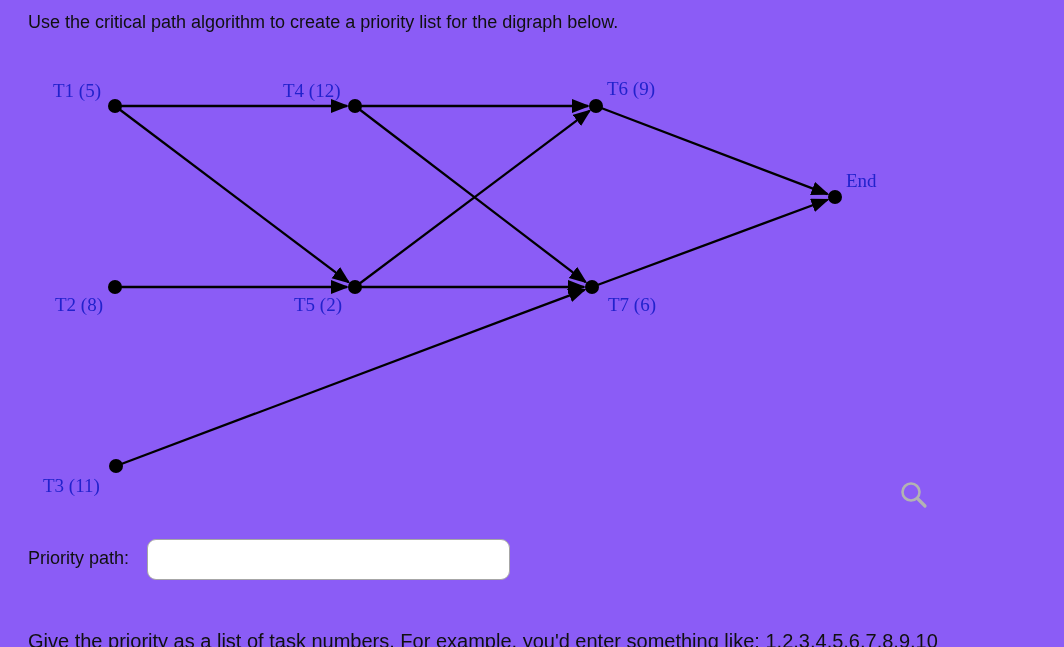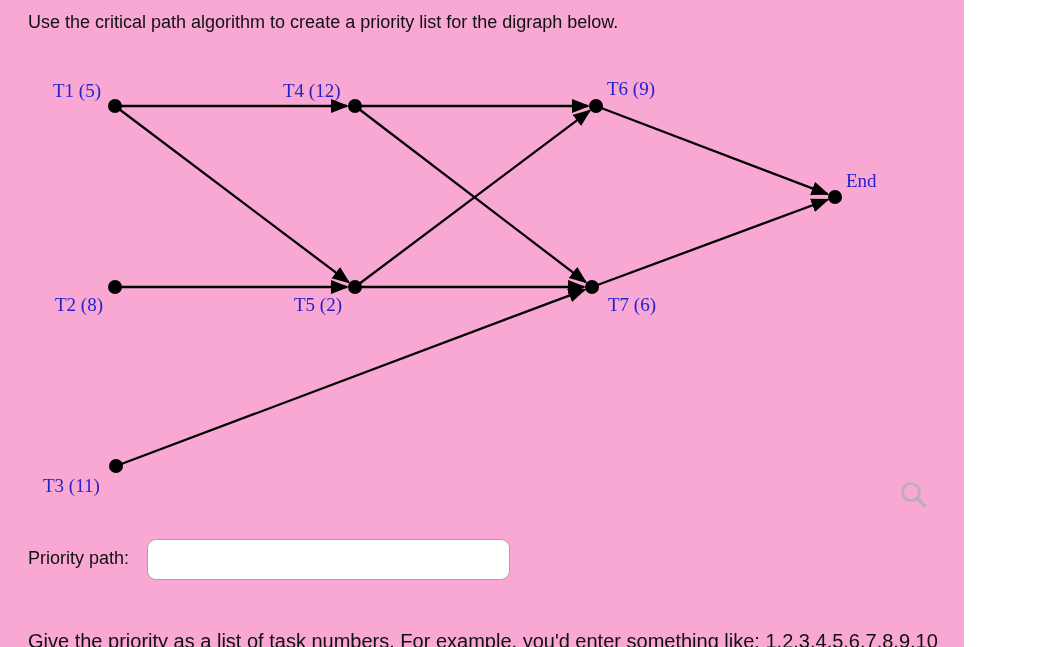--- a/index.html
+++ b/index.html
@@ -3,23 +3,23 @@
 <meta charset="utf-8">
 <style>
   html, body {
     margin: 0;
     padding: 0;
     background: #ffffff;
     font-family: "Liberation Sans", sans-serif;
   }
   .page {
     position: relative;
-    width: 964px;
+    width: 1064px;
     height: 647px;
-    background: #f9a8d4;
+    background: #8b5cf6;
     overflow: hidden;
   }
   .question-title {
     position: absolute;
     left: 28px;
     top: 12px;
     font-size: 18px;
     color: #101010;
     white-space: nowrap;
   }

